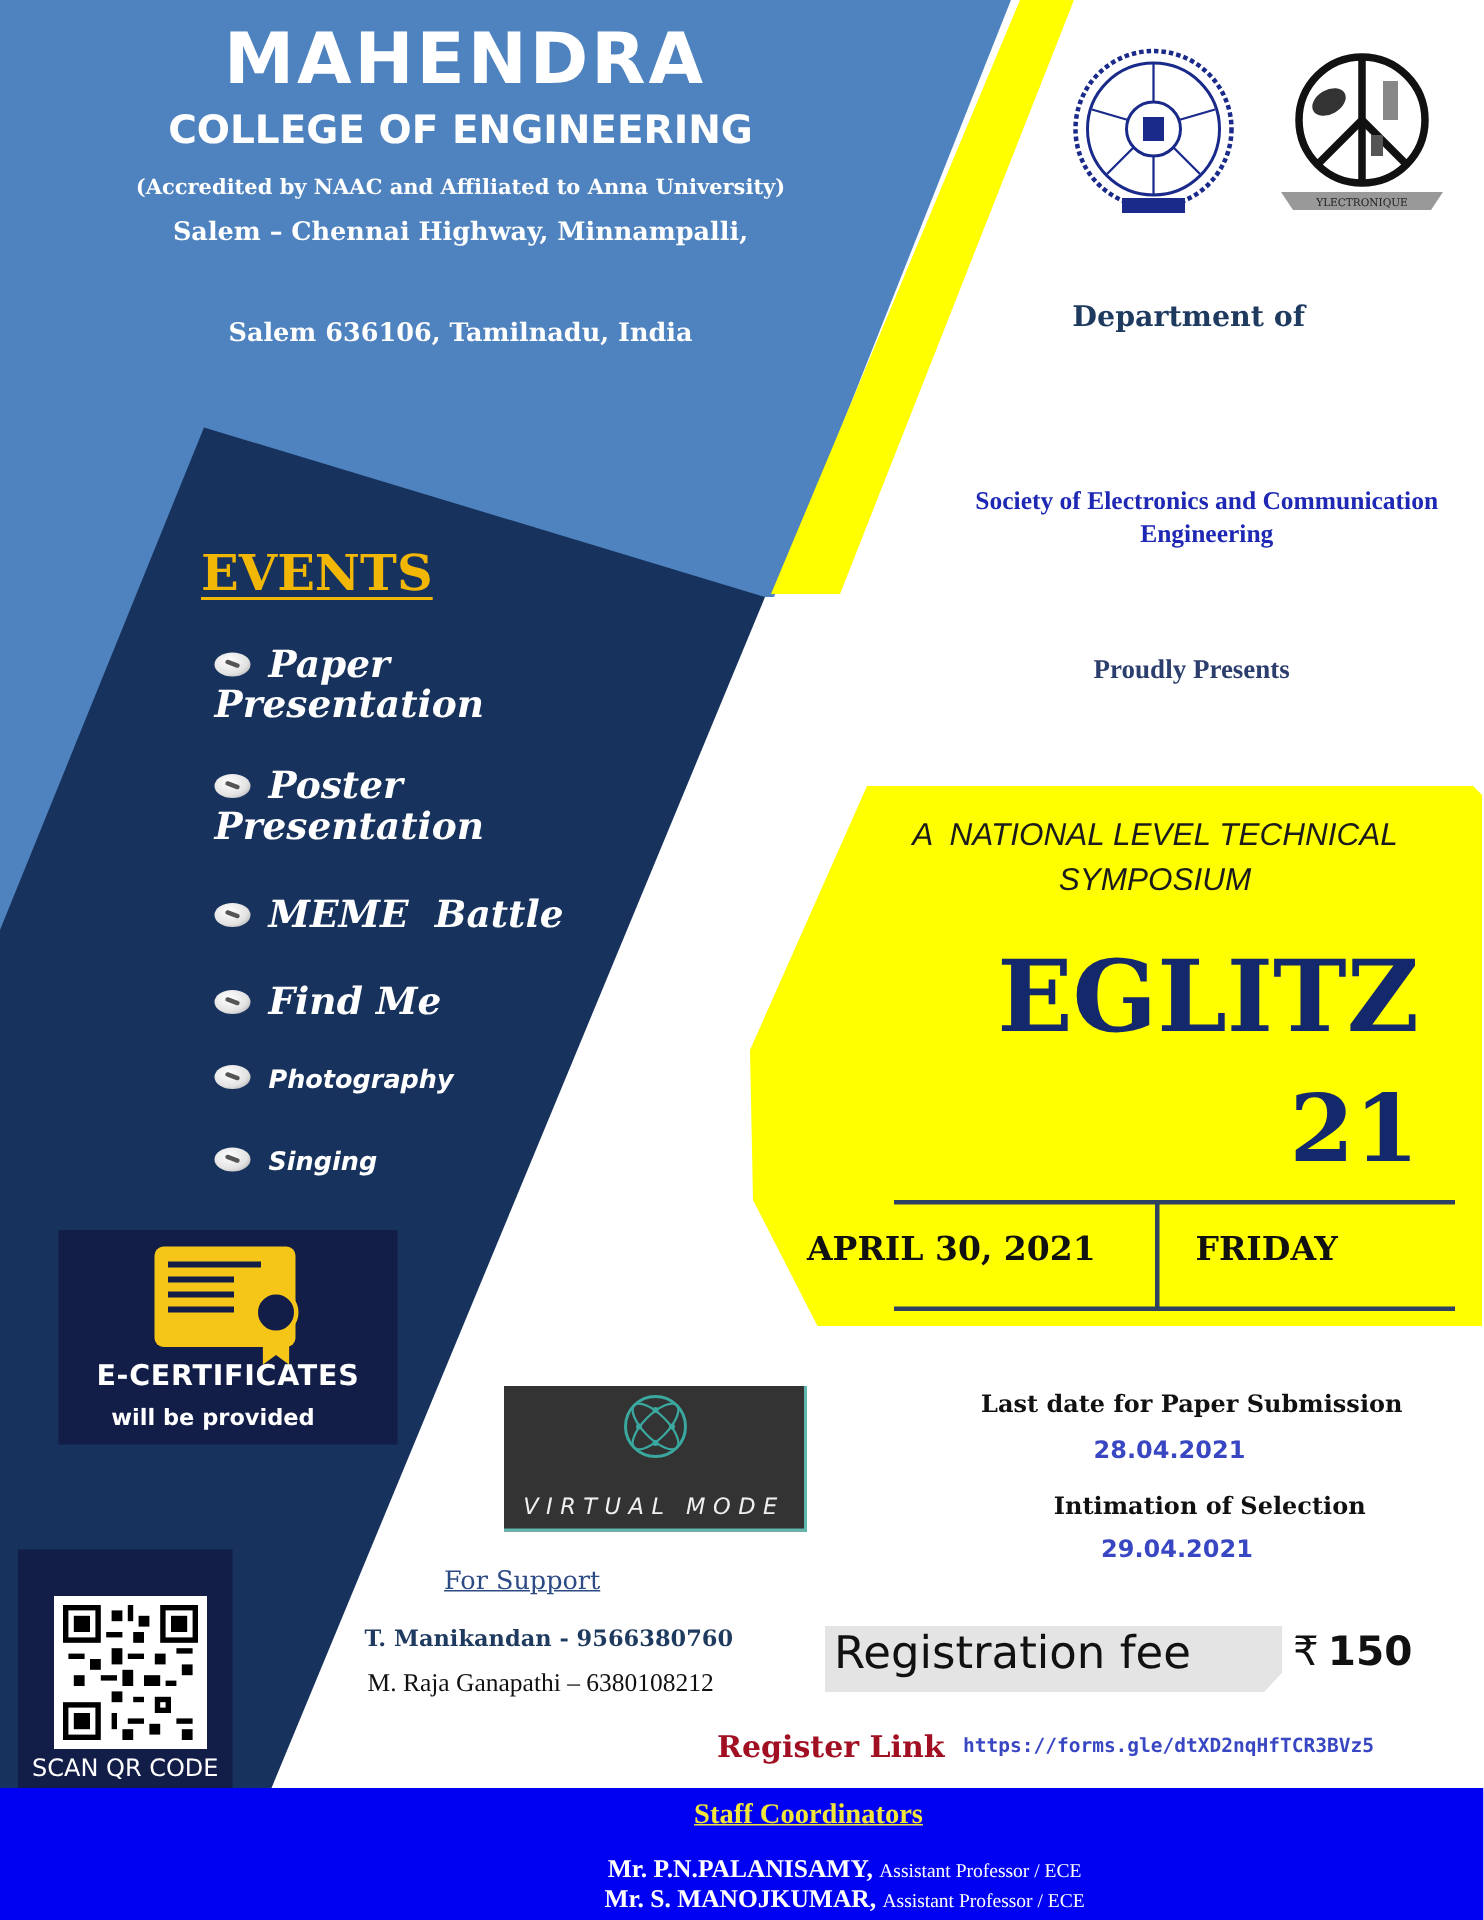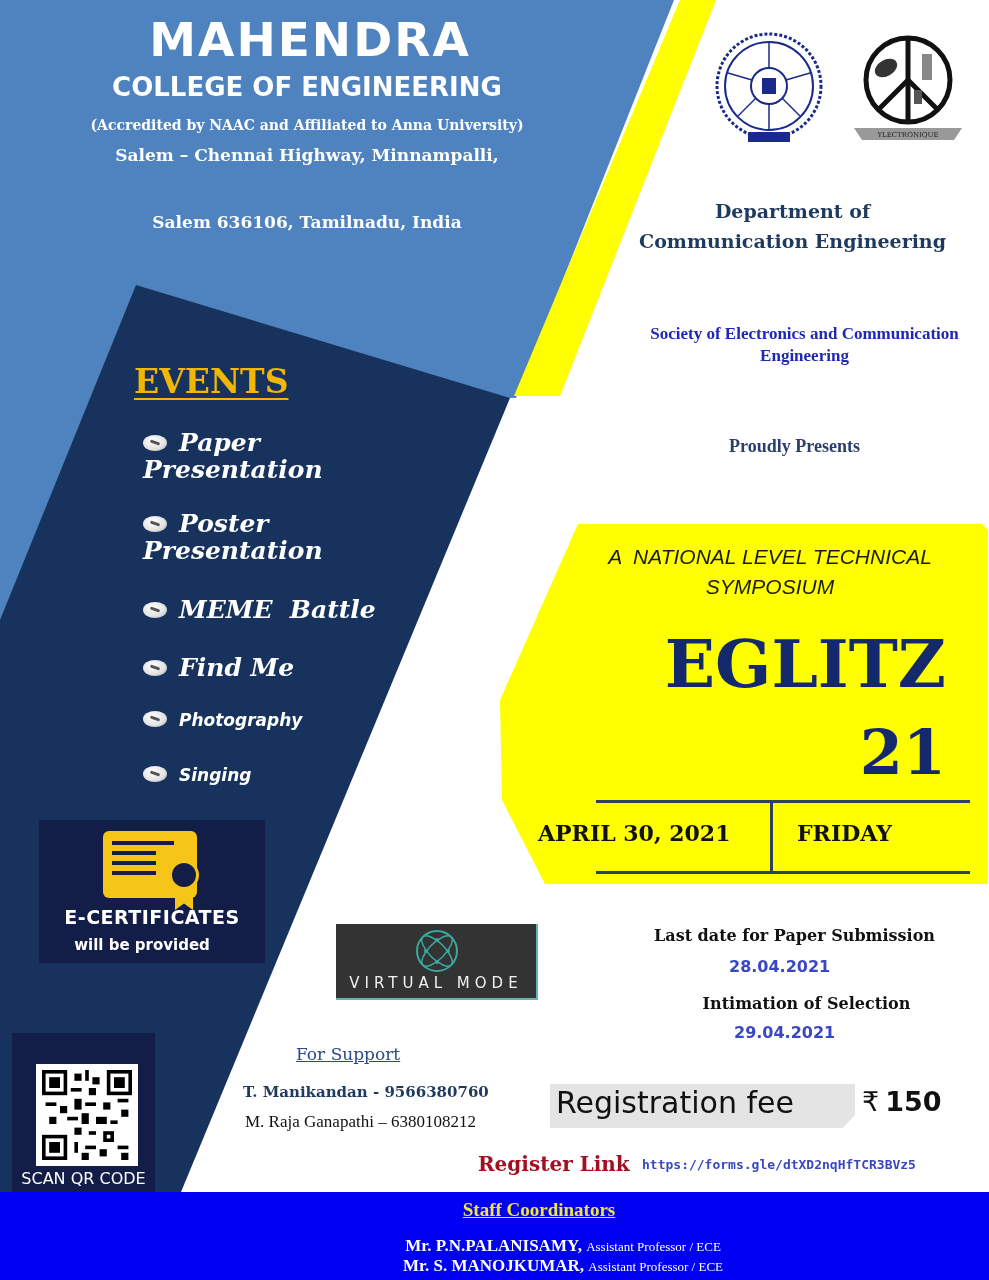--- a/index.html
+++ b/index.html
@@ -53,21 +53,21 @@
   .ecert-t2 { position: absolute; left: 0; width: 206px; top: 116px; text-align: center; color: #fff;
     font-family: "DejaVu Sans", sans-serif; font-weight: bold; font-size: 15px; }
 
   
   .qr-box { left: 12px; top: 1033px; width: 143px; height: 180px; background: #121d48; }
   .qr { position: absolute; left: 24px; top: 31px; width: 102px; height: 102px; background: #fff; padding: 6px; }
   .qr-t { position: absolute; left: 0; width: 143px; text-align: center; color: #fff;
     font-family: "DejaVu Sans", sans-serif; font-size: 16px; line-height: 22px; top: 135px; }
 
   
-  .vm { left: 336px; top: 924px; width: 202px; height: 76px; background: #333333; border-right: 2px solid #5fb8b0; border-bottom: 2px solid #5fb8b0; }
+  .vm { left: 336px; top: 924px; width: 202px; height: 97px; background: #333333; border-right: 2px solid #5fb8b0; border-bottom: 2px solid #5fb8b0; font-style: italic; }
   .vm-t { position: absolute; left: 0; width: 200px; bottom: 6px; text-align: center; color: #f0f0f0;
     font-family: "DejaVu Sans", sans-serif; font-size: 15px; letter-spacing: 5px; }
 
   
   .nat { left: 570px; width: 400px; top: 542px; text-align: center; color: #1b1b1b;
     font-family: Liberation Sans, sans-serif; font-style: italic; font-size: 21px; line-height: 30px; }
   .eglitz { left: 600px; width: 346px; top: 625px; text-align: right; color: #13296b;
     font-family: "DejaVu Serif", serif; font-weight: bold; font-size: 66px; }
   .yr { left: 600px; width: 346px; top: 716px; text-align: right; color: #13296b;
     font-family: "DejaVu Serif", serif; font-weight: bold; font-size: 62px; }
@@ -145,21 +145,20 @@
   <line x1="66" y1="52" x2="96" y2="82" stroke="#111" stroke-width="5"></line>
   <ellipse cx="44" cy="40" rx="12" ry="8" fill="#333" transform="rotate(-30 44 40)"></ellipse>
   <rect x="80" y="26" width="10" height="26" fill="#888"></rect>
   <rect x="72" y="62" width="8" height="14" fill="#555"></rect>
   <path d="M12 100 L120 100 L112 112 L20 112 Z" fill="#999"></path>
   <text x="66" y="109" font-size="7" text-anchor="middle" fill="#222" font-family="DejaVu Serif, serif">YLECTRONIQUE</text>
 </svg>
 
 <div class="abs dept">
   <div>Department of</div>
-  <div>Communication Engineering</div>
 </div>
 
 <div class="abs society">
   <div>Society of Electronics and Communication</div>
   <div>Engineering</div>
 </div>
 
 <div class="abs presents">Proudly Presents</div>
 
 <div class="abs events-title">EVENTS</div>

